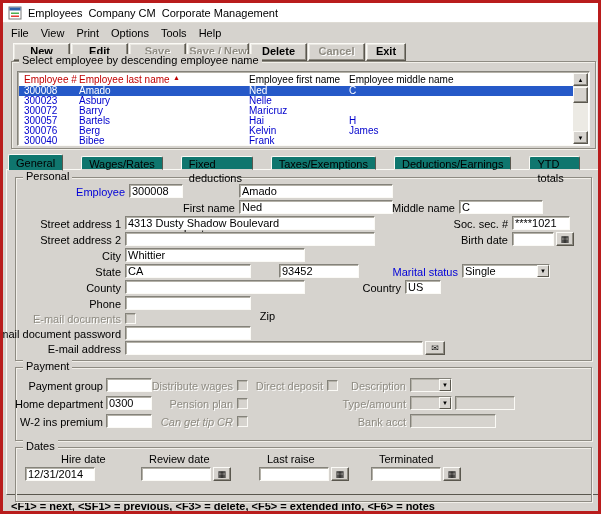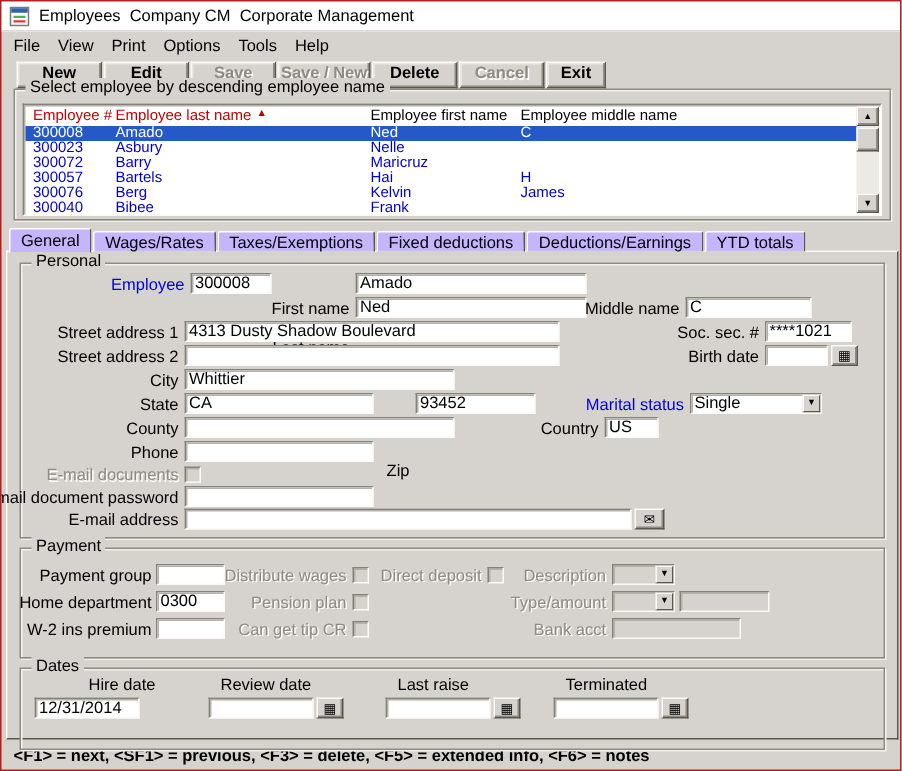--- a/index.html
+++ b/index.html
@@ -1,18 +1,18 @@
 <!DOCTYPE html>
 <html><head>
 <meta charset="utf-8">
 <style>
   * { box-sizing: border-box; }
   body { margin:0; font-family:"Liberation Sans",sans-serif; }
   #win { position:relative; width:601px; height:514px; background:#d6d3ce; overflow:hidden;
-         border:1px solid #b91c1c; font-size:11px; color:#000; }
+         border:3px solid #b91c1c; font-size:11px; color:#000; }
   .titlebar { position:absolute; left:0; top:0; width:100%; height:20px; background:#fff;
               display:flex; align-items:center; gap:6px; padding-left:5px;
               border-bottom:1px solid #dedbd4; font-size:11px; }
   .titlebar .app { white-space:pre; }
   .titlebar .company { white-space:pre; }
   .menubar { position:absolute; left:0; top:21px; width:100%; height:17px; display:flex;
              align-items:center; padding-left:2px; }
   .menubar span { padding:2px 6px; }
   .tbbtn { position:absolute; top:40px; height:18px; background:#d6d3ce; border:1px solid;
            border-color:#fbfaf6 #5a574e #5a574e #fbfaf6;
@@ -51,22 +51,22 @@
   .lrow span { position:absolute; white-space:nowrap; }
   .lc1 { left:5px; } .lc2 { left:60px; } .lc3 { left:230px; } .lc4 { left:330px; }
   .lrow.sel { background:#2659c8; color:#fff; }
   .vscroll { position:absolute; right:1px; top:1px; width:15px; height:71px; background:#eceae4; z-index:4; }
   .vs-up,.vs-dn,.vs-thumb { position:absolute; left:0; width:15px; background:#d6d3ce; border:1px solid;
            border-color:#fbfaf6 #5a574e #5a574e #fbfaf6; box-shadow: inset -1px -1px 0 #8e8b82;
            font-size:6px; text-align:center; }
   .vs-up { top:0; height:13px; line-height:12px; } .vs-dn { bottom:0; height:13px; line-height:12px; }
   .vs-thumb { top:14px; height:16px; }
   .tabs { position:absolute; left:5px; top:150px; height:17px; display:flex; align-items:flex-end; z-index:3; }
-  .tab { height:14px; line-height:14px; padding:0 7px; background:#c4b5fd; border:1px solid;
-         border-color:#fbfaf6 #5a574e #d6d3ce #fbfaf6; border-radius:2px 2px 0 0; margin-right:1px; }
+  .tab { height:14px; line-height:14px; padding:0 7px; background:#0f766e; border:1px solid;
+         border-color:#fbfaf6 #5a574e #d6d3ce #fbfaf6; border-radius:2px 2px 0 0; margin-right:18px; }
   .tab.sel { height:17px; line-height:17px; position:relative; top:1px; z-index:5; }
   .panel { position:absolute; left:3px; top:166px; width:595px; height:326px; background:#d6d3ce;
            border:1px solid; border-color:#fbfaf6 #5a574e #5a574e #fbfaf6; z-index:1; }
   .status { position:absolute; left:8px; top:497px; font-weight:bold; }
 </style>
 </head>
 <body>
 
 <div id="win">
 
@@ -153,22 +153,22 @@
     <div class="vscroll">
       <div class="vs-up">▲</div>
       <div class="vs-thumb"></div>
       <div class="vs-dn">▼</div>
     </div>
   </div>
 
   <div class="tabs">
     <div class="tab sel">General</div>
     <div class="tab">Wages/Rates</div>
+    <div class="tab">Fixed deductions</div>
     <div class="tab">Taxes/Exemptions</div>
-    <div class="tab">Fixed deductions</div>
     <div class="tab">Deductions/Earnings</div>
     <div class="tab">YTD totals</div>
   </div>
 
   <div class="panel"></div>
 
   <div class="grp" style="left:12px;top:174px;width:577px;height:184px;">
     <span class="grp-title">Personal</span>
   </div>
 
@@ -244,21 +244,21 @@
   <span class="lbl grayt" style="left:30px;top:395px;">Pension plan</span>
   <div class="chk" style="left:234px;top:395px;"></div>
   <span class="lbl grayt" style="left:203px;top:395px;">Type/amount</span>
   <div class="box dis" style="left:407px;top:393px;width:42px;">
     <span class="ddbtn">▼</span>
   </div>
   <div class="box dis" style="left:452px;top:393px;width:60px;"></div>
 
   <span class="lbl" style="left:-100px;top:413px;">W-2 ins premium</span>
   <div class="box" style="left:103px;top:411px;width:46px;"></div>
-  <span class="lbl grayt" style="left:30px;top:413px;">Can get tip CR</span>
+  <span class="lbl grayt" style="left:30px;top:413px;font-style:italic;">Can get tip CR</span>
   <div class="chk" style="left:234px;top:413px;"></div>
   <span class="lbl grayt" style="left:203px;top:413px;">Bank acct</span>
   <div class="box dis" style="left:407px;top:411px;width:86px;"></div>
 
   <div class="grp" style="left:12px;top:444px;width:577px;height:55px;">
     <span class="grp-title">Dates</span>
   </div>
 
   <span class="llbl" style="left:30px;top:450px;padding-left:28px;">Hire date</span>
   <span class="llbl" style="left:146px;top:450px;">Review date</span>

